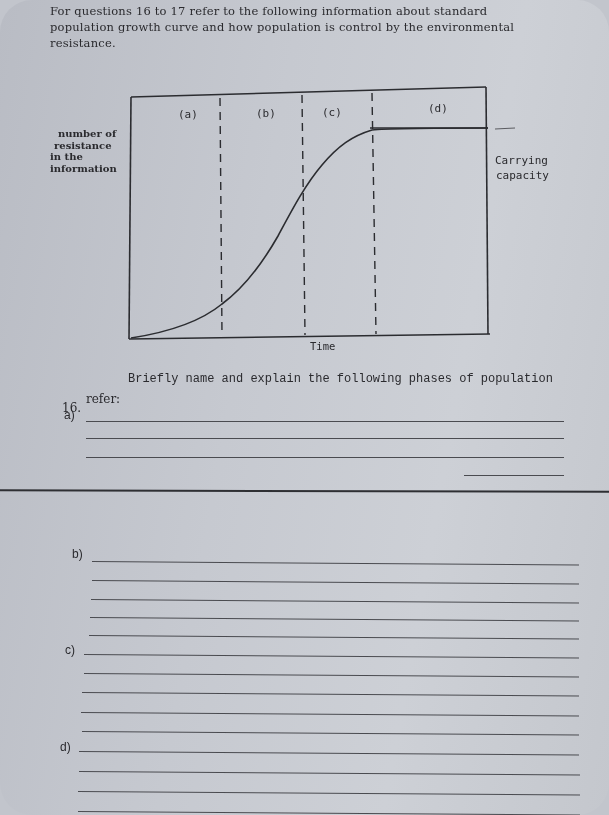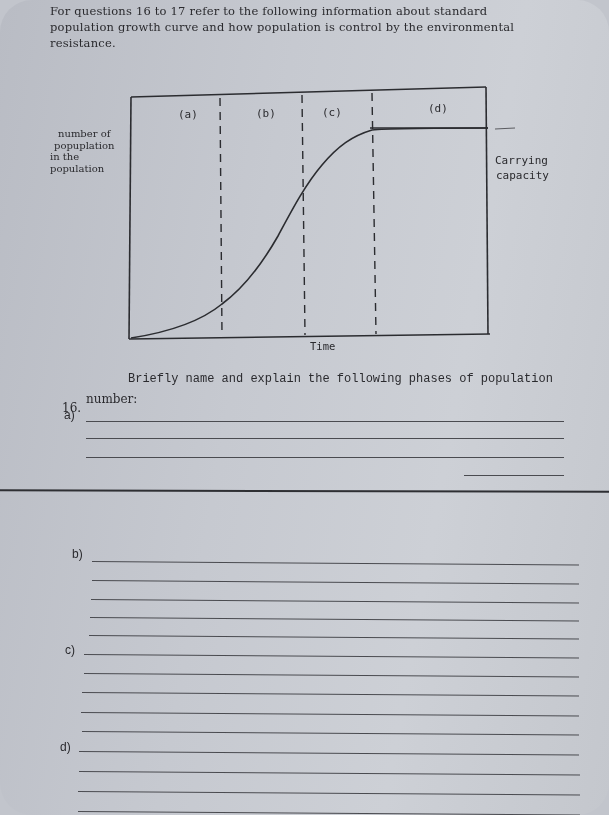--- a/index.html
+++ b/index.html
@@ -1,21 +1,21 @@
 <!DOCTYPE html>
 <html><head>
 <meta charset="utf-8">
 <style>
   html,body{margin:0;padding:0;}
   body{width:609px;height:815px;overflow:hidden;background:#c2c5cc;position:relative;
        font-family:"DejaVu Serif","Liberation Serif",serif;color:#2a2a2e;}
   .page{position:absolute;left:0;top:0;width:609px;height:815px;
         background:linear-gradient(100deg,#b9bcc4 0%,#c6c9d0 40%,#cdd0d6 70%,#c4c7cd 100%);border-radius:32px;}
   .intro{position:absolute;left:50px;top:3px;width:490px;font-size:11.5px;line-height:16px;letter-spacing:0.2px;}
-  .ylabel{position:absolute;left:50px;top:128px;width:75px;font-size:10px;line-height:11.5px;font-weight:normal;
+  .ylabel{position:absolute;left:50px;top:128px;width:75px;font-size:10px;line-height:11.5px;font-weight:bold;
           font-family:"DejaVu Serif",serif;text-align:left;}
   .ylabel span{display:block;}
   .ylabel .l1{padding-left:8px}.ylabel .l2{padding-left:4px}
   svg.chart{position:absolute;left:0;top:0;}
   .mono{font-family:"DejaVu Sans Mono","Liberation Mono",monospace;}
   .q{position:absolute;font-size:12px;}
   .qnum{left:62px;top:372px;margin-top:29px;}
   .qtext{left:128px;top:372px;width:430px;font-family:Liberation Mono, monospace;}
   .qtext2{left:86px;top:392px;}
   .lbl{position:absolute;font-family:"Liberation Sans","DejaVu Sans",sans-serif;font-size:12px;}
@@ -24,23 +24,23 @@
 </style>
 </head>
 <body>
 
 <div class="page">
 
   <div class="intro">For questions 16 to 17 refer to the following information about standard population growth curve and how population is control by the environmental resistance.</div>
 
   <div class="ylabel">
     <span class="l1">number of</span>
-    <span class="l2">popuplation</span>
+    <span class="l2">resistance</span>
     <span>in the</span>
-    <span>population</span>
+    <span>information</span>
   </div>
 
   <svg class="chart" width="609" height="365" viewBox="0 0 609 365">
 
     <g stroke="#2b2c30" fill="none" stroke-width="1.6">
       <line x1="131" y1="97" x2="486" y2="87"></line>
       <line x1="131" y1="97" x2="129" y2="339"></line>
       <line x1="486" y1="87" x2="488" y2="334"></line>
       <line x1="129" y1="339" x2="490" y2="334"></line>
     </g>
@@ -60,21 +60,21 @@
     <text class="mono" x="256" y="117" font-size="11" fill="#2a2a2e">(b)</text>
     <text class="mono" x="322" y="116" font-size="11" fill="#2a2a2e">(c)</text>
     <text class="mono" x="428" y="112" font-size="11" fill="#2a2a2e">(d)</text>
     <text class="mono" x="310" y="350" font-size="10.5" fill="#2a2a2e">Time</text>
     <text class="mono" x="495" y="164" font-size="11" fill="#2a2a2e">Carrying</text>
     <text class="mono" x="496" y="179" font-size="11" fill="#2a2a2e">capacity</text>
   </svg>
 
   <div class="q qnum">16.</div>
   <div class="q qtext">Briefly name and explain the following phases of population</div>
-  <div class="q qtext2">number:</div>
+  <div class="q qtext2">refer:</div>
 
   <div class="lbl" style="left:64px;top:408px;">a)</div>
   <div class="ln" style="left:86px;top:421px;width:478px;"></div>
   <div class="ln" style="left:86px;top:438px;width:478px;"></div>
   <div class="ln" style="left:86px;top:457px;width:478px;"></div>
   <div class="ln" style="left:464px;top:475px;width:100px;"></div>
 
   <div class="divider"></div>
 
   <div class="lbl" style="left:72px;top:547px;">b)</div>

